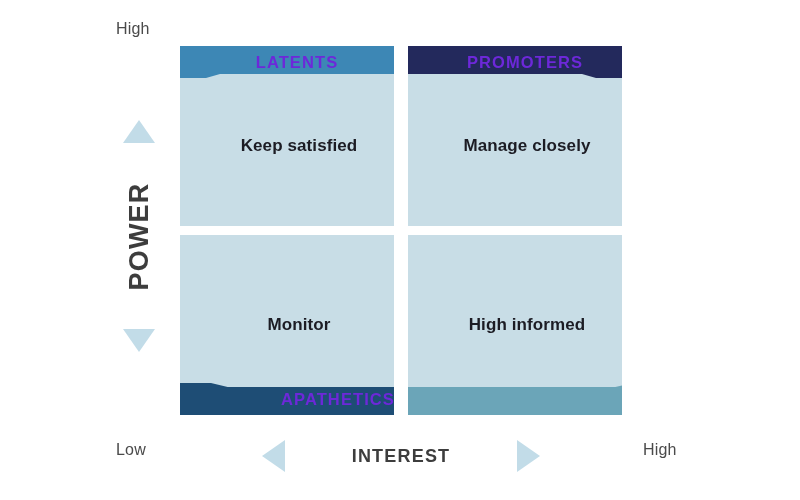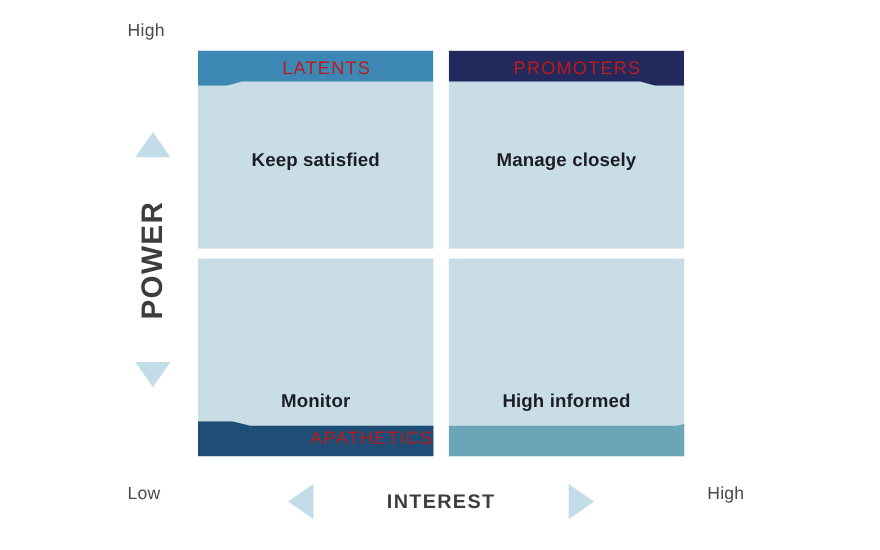--- a/index.html
+++ b/index.html
@@ -118,23 +118,23 @@
     width: 100%;
     height: 32px;
     display: flex;
     align-items: center;
     justify-content: center;
   }
   .q-header.top    { top: 0; }
   .q-header.bottom { bottom: 0; padding-left: 41px; }
 
   .q-header-title {
-    color: #b91c1c;
+    color: #6d28d9;
     font-size: 16.5px;
-    font-weight: normal;
+    font-weight: bold;
     letter-spacing: 1.1px;
     position: relative;
     z-index: 2;
     white-space: nowrap;
     margin-left: 20px;
   }
   .q-header-shape {
     position: absolute;
     inset: 0;
     z-index: 1;
@@ -144,23 +144,24 @@
   .q-body-label {
     position: absolute;
     left: 0;
     width: 100%;
     text-align: center;
     color: #1c1c24;
     font-size: 17px;
     font-weight: bold;
     letter-spacing: 0.1px;
     white-space: nowrap;
+    padding-left: 12px;
   }
   .quadrant.row-top    .q-body-label { top: 90px; }
-  .quadrant.row-bottom .q-body-label { top: 80px; margin-top: 40px; }
+  .quadrant.row-bottom .q-body-label { top: 80px; }
 </style>
 </head>
 <body>
 
 <div class="axis-corner" id="label-high-top">High</div>
 
 <div class="axis-corner" id="label-low-left">Low</div>
 
 <div class="axis-corner" id="label-high-right">High</div>
 

